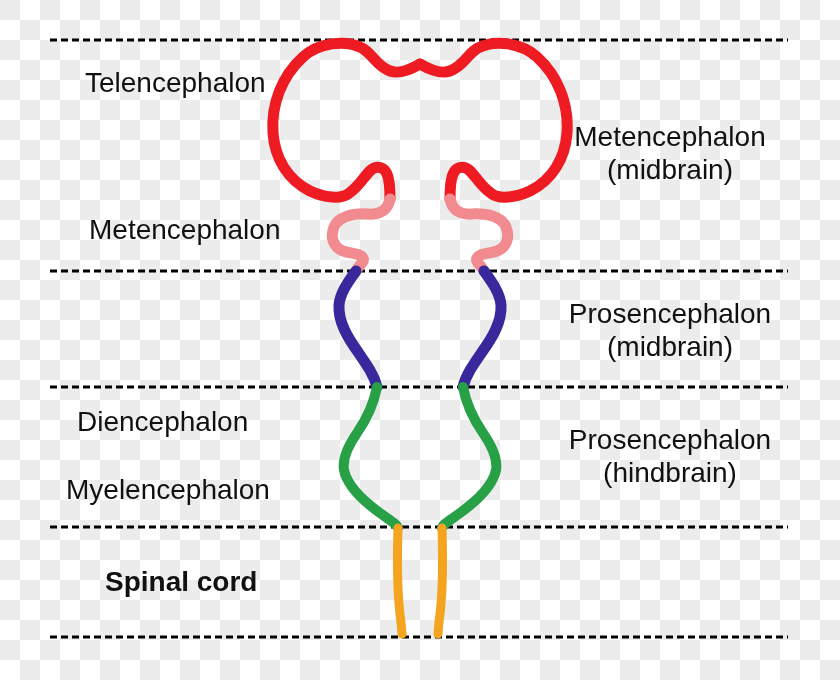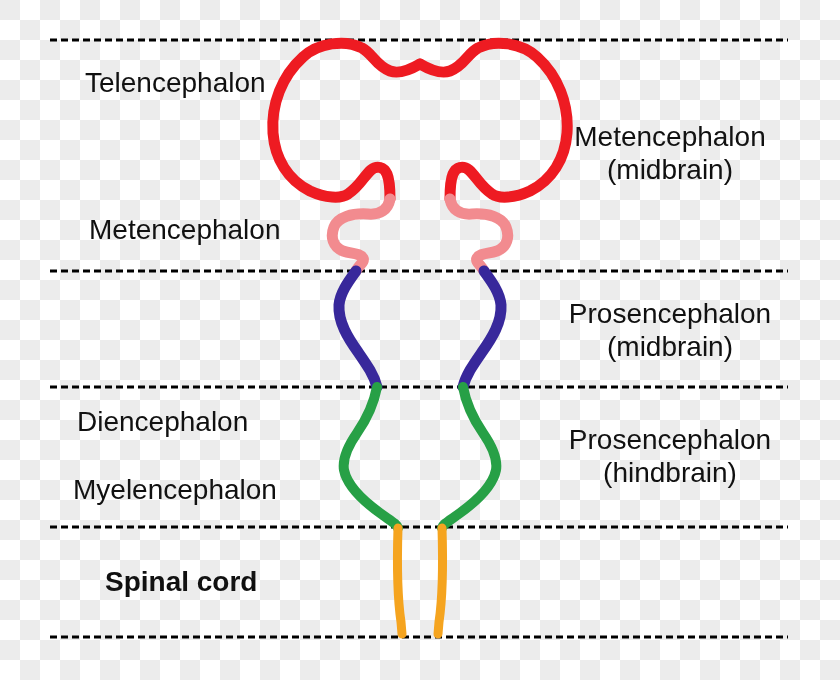--- a/index.html
+++ b/index.html
@@ -21,21 +21,21 @@
     white-space:nowrap;
   }
   .lbl-block{
     position:absolute;width:280px;text-align:center;
     font-size:28px;line-height:33px;color:#111111;
   }
   
   .telencephalon{left:85px;top:66px;}
   .diencephalon{left:89px;top:213px;}
   .metencephalon{left:77px;top:405px;}
-  .myelencephalon{left:73px;top:473px;}
+  .myelencephalon{left:66px;top:473px;}
   .spinalcord{left:105px;top:565px;font-weight:bold;}
   
   .prosencephalon{left:530px;top:120px;}
   .mesencephalon{left:530px;top:297px;}
   .rhombencephalon{left:530px;top:423px;}
 </style>
 </head>
 <body>
 
 <div class="stage">

